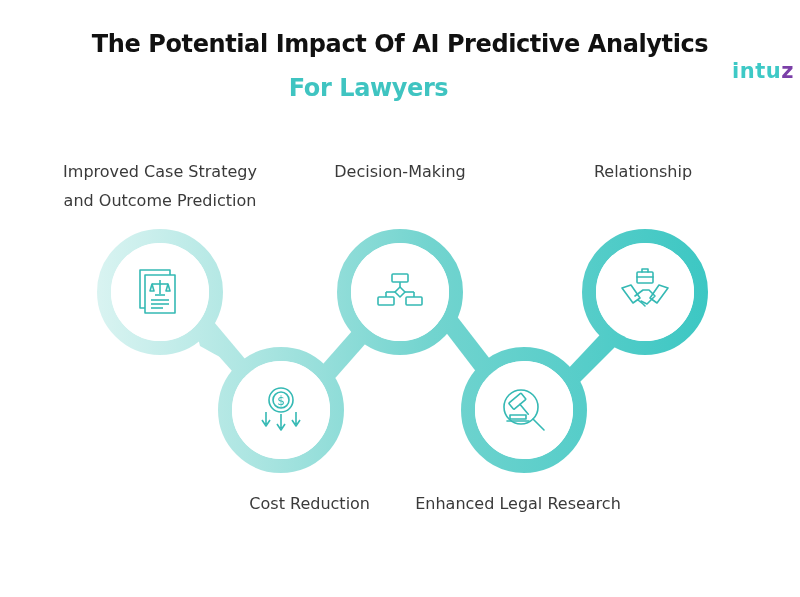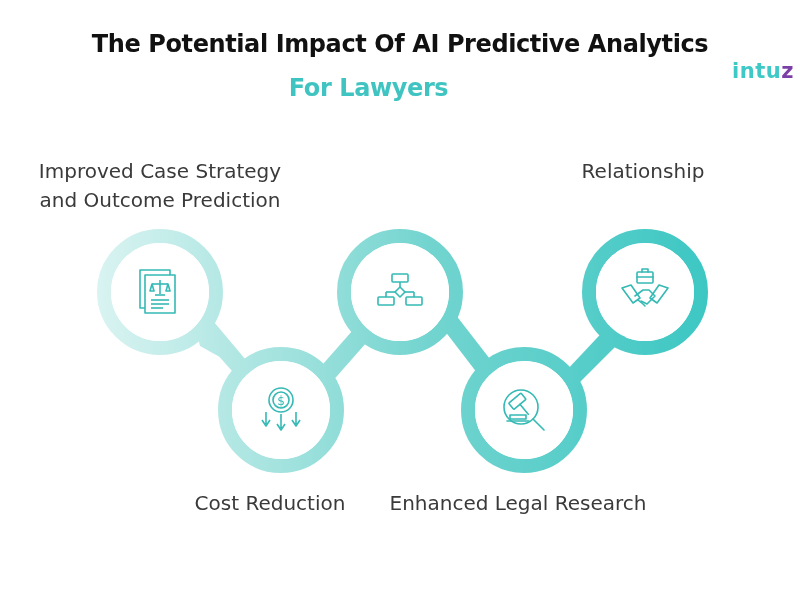--- a/index.html
+++ b/index.html
@@ -1,21 +1,21 @@
 <!DOCTYPE html>
 <html><head>
   <meta charset="utf-8">
   <style>
     html, body { margin: 0; padding: 0; background: #ffffff; }
     body { width: 800px; height: 597px; position: relative; overflow: hidden; font-family: "DejaVu Sans", sans-serif; }
     .logo { position: absolute; left: 732px; top: 11px; font-size: 21px; font-weight: bold; letter-spacing: 0.5px; color: #3ec9c6; font-family: "DejaVu Sans", sans-serif; margin-top: 48px; }
     .logo .z { color: #7b3fa8; }
     .title { position: absolute; left: 0; width: 800px; top: 30px; text-align: center; font-size: 24px; font-weight: bold; color: #111111; letter-spacing: -0.4px; }
     .subtitle { position: absolute; left: 0; width: 737px; top: 74px; text-align: center; font-size: 24px; font-weight: bold; color: #3fc4c1; letter-spacing: -0.4px; }
-    .label { position: absolute; font-size: 20px; color: #3a3a3a; text-align: center; line-height: 29px; white-space: nowrap; }
+    .label { position: absolute; font-size: 16px; color: #3a3a3a; text-align: center; line-height: 29px; white-space: nowrap; }
     .diagram { position: absolute; left: 0; top: 0; width: 800px; height: 597px; }
   </style>
 </head>
 <body>
 
 <div class="logo"><span>intu</span><span class="z">z</span></div>
 
 <div class="title">The Potential Impact Of AI Predictive Analytics</div>
 <div class="subtitle">For Lawyers</div>
 
@@ -108,22 +108,23 @@
     <path d="M-10,4 L-2,-2 L4,-2 L10,4 L2,12 L-4,9"></path>
     <path d="M-7,8 L-2,12 M-4,10 L0,14"></path>
   </g>
 </svg>
 
 <div class="label" style="left: 22px; top: 157px; width: 276px;">
   <div>Improved Case Strategy</div>
   <div>and Outcome Prediction</div>
 </div>
 <div class="label" style="left: 300px; top: 157px; width: 200px;">
+  <div>Decision-Making</div>
 </div>
 <div class="label" style="left: 543px; top: 157px; width: 200px;">
   <div>Relationship</div>
 </div>
-<div class="label" style="left: 170px; top: 489px; width: 200px;">
+<div class="label" style="left: 170px; top: 489px; width: 200px; text-align: right;">
   <div>Cost Reduction</div>
 </div>
 <div class="label" style="left: 388px; top: 489px; width: 260px;">
   <div>Enhanced Legal Research</div>
 </div>
 
 </body></html>

